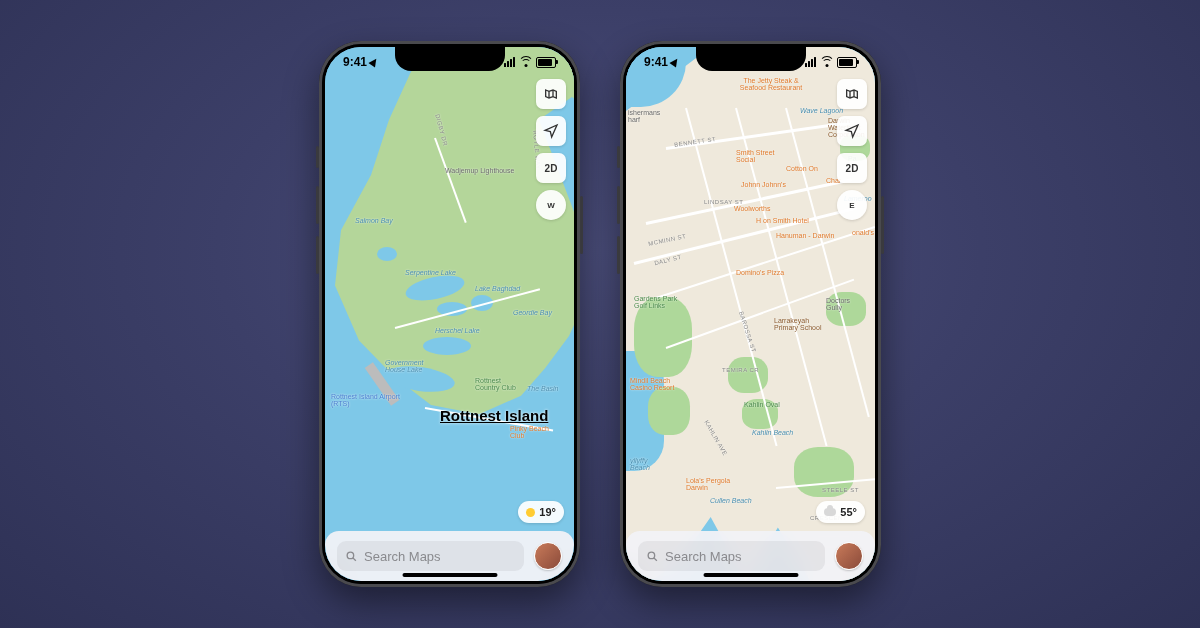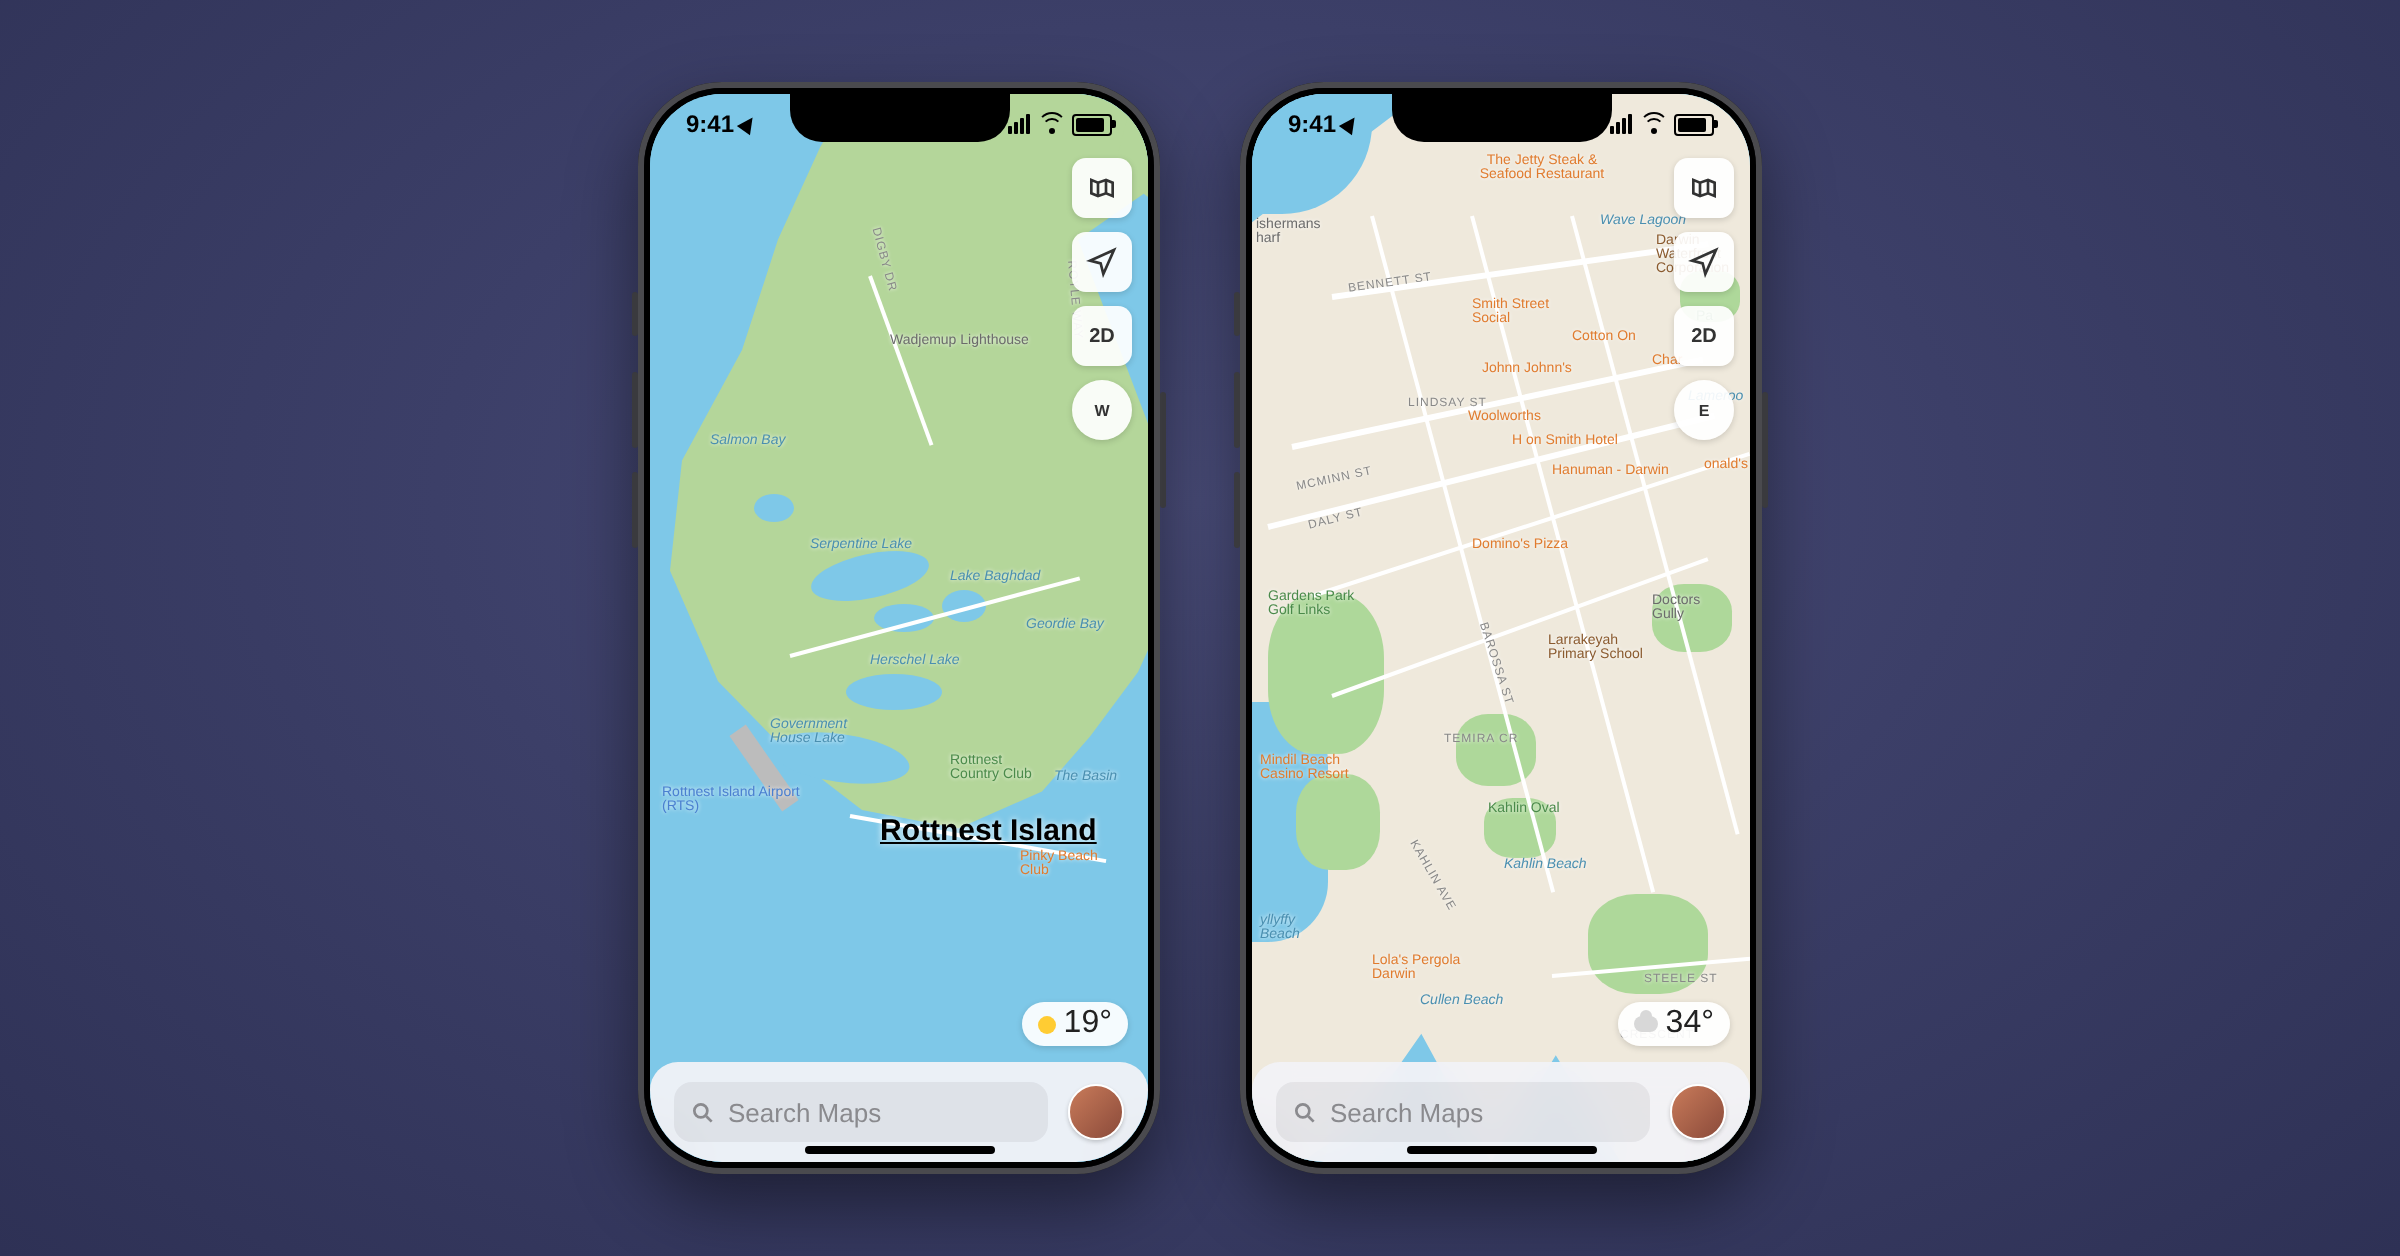--- a/index.html
+++ b/index.html
@@ -44,21 +44,21 @@
   .ml.water-l{color:#4a8fb0;font-style:italic;}
   .ml.big{font-size:15px;font-weight:600;color:#000;text-shadow:0 0 3px #fff;}
   .ml.street{color:#888;font-size:6px;letter-spacing:.5px;}
   .ml.airport{color:#4a7fd0;font-size:7px;}
 
   .ctrl-stack{position:absolute;top:32px;right:8px;width:30px;display:flex;flex-direction:column;gap:7px;z-index:30;}
   .ctrl{width:30px;height:30px;background:rgba(255,255,255,.92);border-radius:7px;display:flex;align-items:center;justify-content:center;font-size:10px;font-weight:600;color:#333;box-shadow:0 1px 3px rgba(0,0,0,.15);}
   .ctrl.compass{border-radius:50%;font-size:8px;}
   .ctrl svg{width:16px;height:16px;}
 
-  .weather-pill{position:absolute;bottom:58px;right:10px;background:rgba(255,255,255,.92);border-radius:12px;height:22px;padding:0 8px;display:flex;align-items:center;gap:4px;font-size:16px;font-weight:400;color:#222;box-shadow:0 1px 3px rgba(0,0,0,.15);z-index:30;justify-content:flex-end;}
+  .weather-pill{position:absolute;bottom:58px;right:10px;background:rgba(255,255,255,.92);border-radius:12px;height:22px;padding:0 8px;display:flex;align-items:center;gap:4px;font-size:11px;font-weight:700;color:#222;box-shadow:0 1px 3px rgba(0,0,0,.15);z-index:30;justify-content:flex-end;}
   .w-sun{width:9px;height:9px;background:#ffcc33;border-radius:50%;}
   .w-cloud{width:12px;height:8px;background:#d8d8d8;border-radius:5px;position:relative;}
   .w-cloud:before{content:"";position:absolute;top:-3px;left:3px;width:6px;height:6px;background:#d8d8d8;border-radius:50%;}
 
   .search-sheet{position:absolute;bottom:0;left:0;right:0;height:50px;background:rgba(242,242,247,.94);backdrop-filter:blur(10px);border-radius:14px 14px 0 0;z-index:30;display:flex;align-items:center;padding:0 12px;gap:10px;}
   .search-field{flex:1;height:30px;background:rgba(120,120,128,.12);border-radius:9px;display:flex;align-items:center;padding:0 8px;gap:6px;color:#8a8a8e;font-size:13px;}
   .avatar{width:26px;height:26px;border-radius:50%;background:linear-gradient(135deg,#c97b5a,#8a4a3a);border:1px solid #fff;box-shadow:0 1px 2px rgba(0,0,0,.2);}
   .home-ind{position:absolute;bottom:4px;left:50%;transform:translateX(-50%);width:95px;height:4px;background:#000;border-radius:3px;z-index:60;}
 
   
@@ -283,21 +283,21 @@
         <div class="ctrl">
               <span>2D</span>
             </div>
         <div class="ctrl compass">
               <span>E</span>
             </div>
       </div>
 
       <div class="weather-pill">
         <span class="w-cloud"></span>
-        <span>34°</span>
+        <span>55°</span>
       </div>
 
       <div class="search-sheet">
         <div class="search-field">
           <svg width="13" height="13" viewBox="0 0 24 24" fill="none" stroke="#8a8a8e" stroke-width="2.5">
                 <circle cx="10" cy="10" r="6"></circle>
                 <line x1="20" y1="20" x2="15" y2="15"></line>
               </svg>
           <span>Search Maps</span>
         </div>

